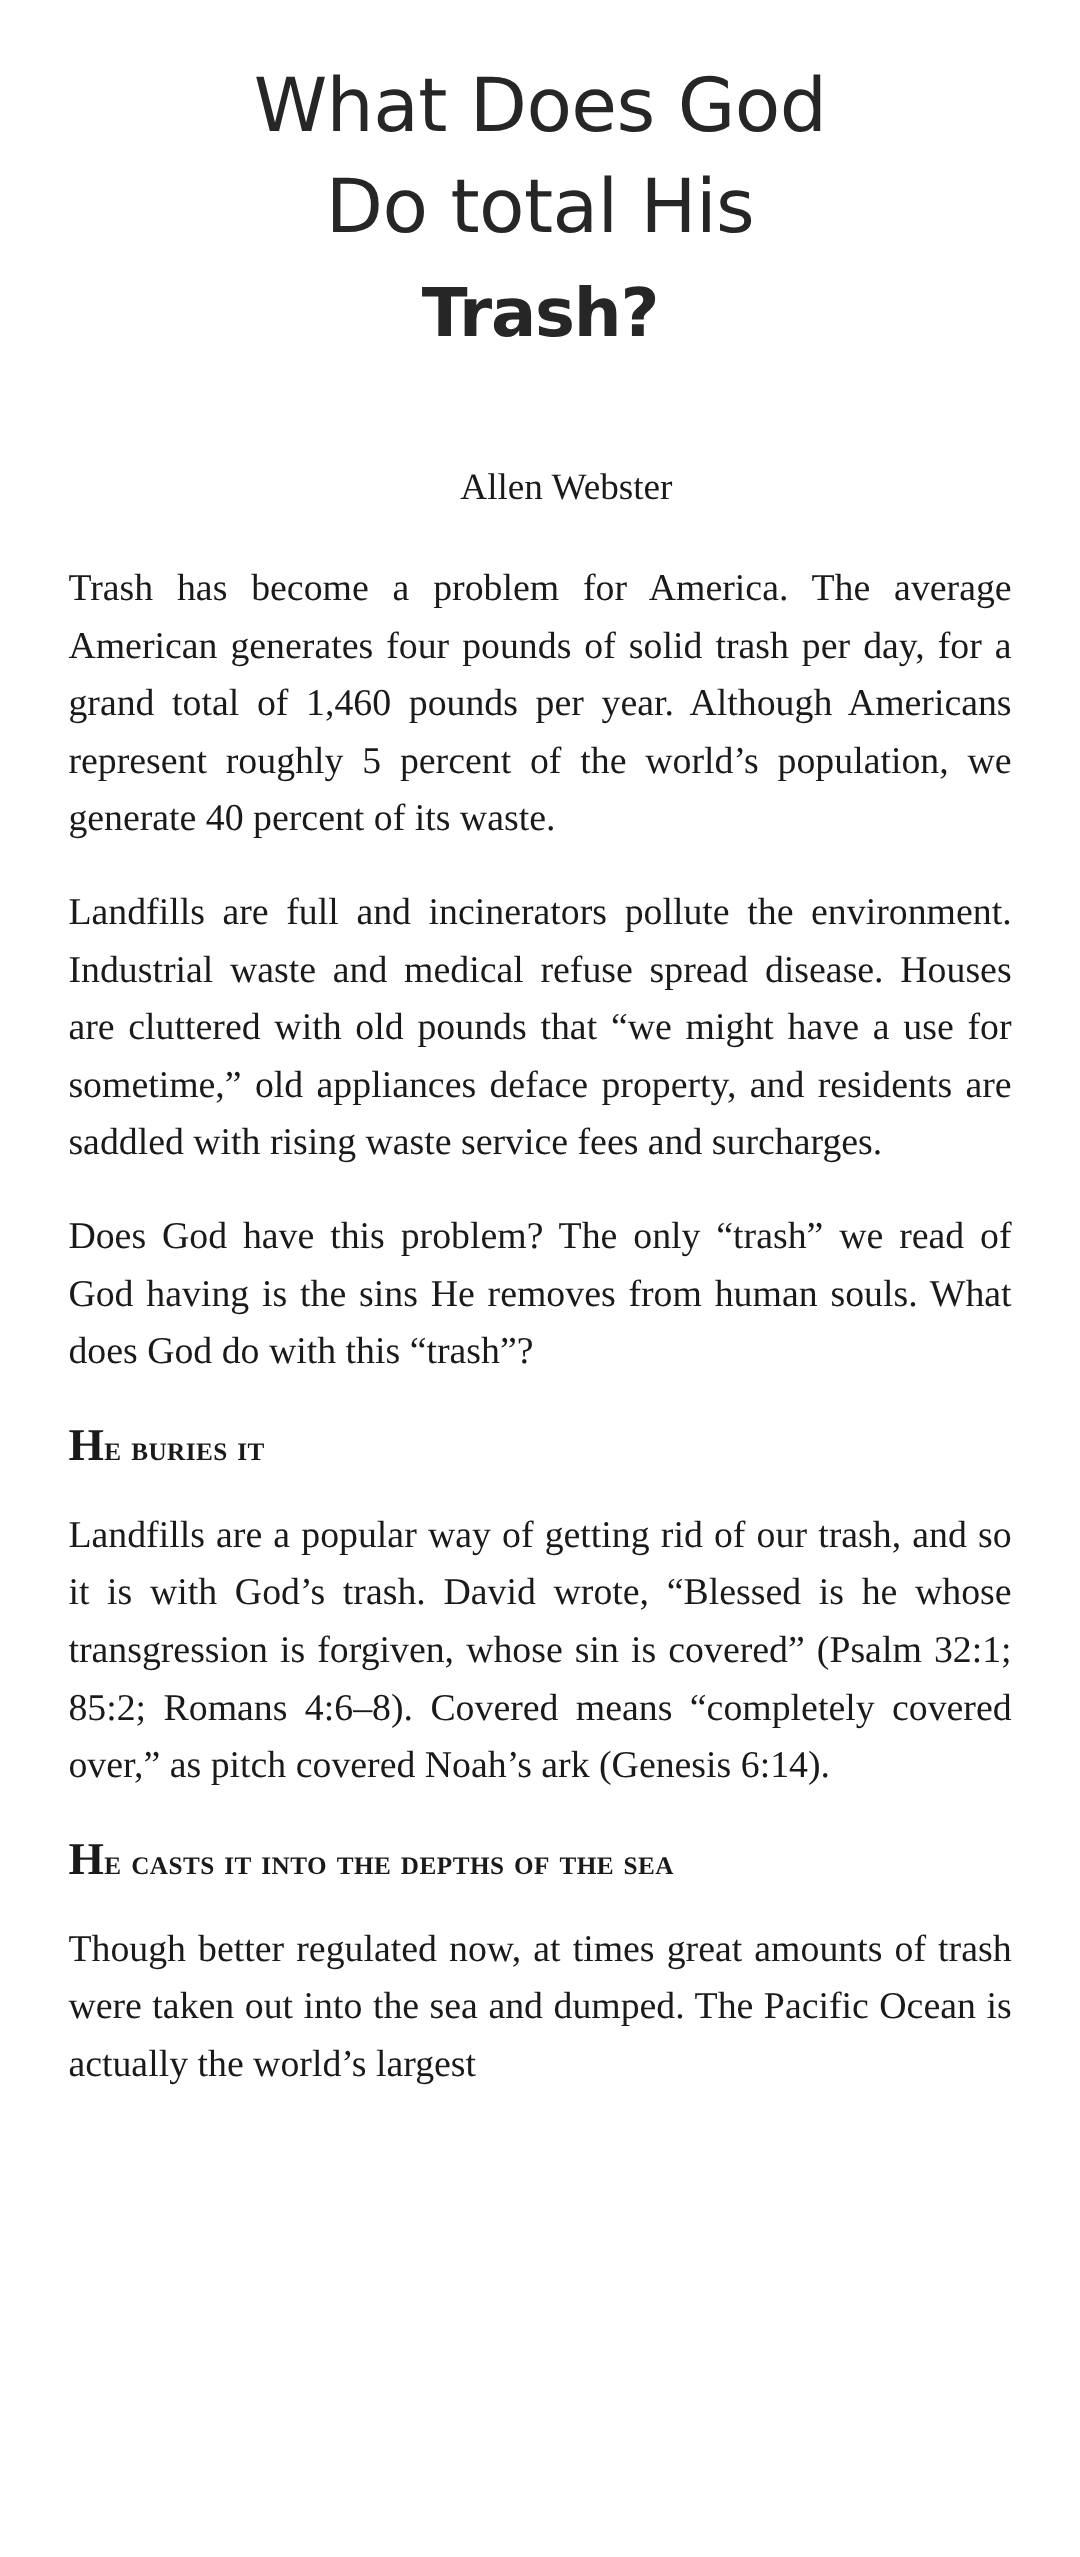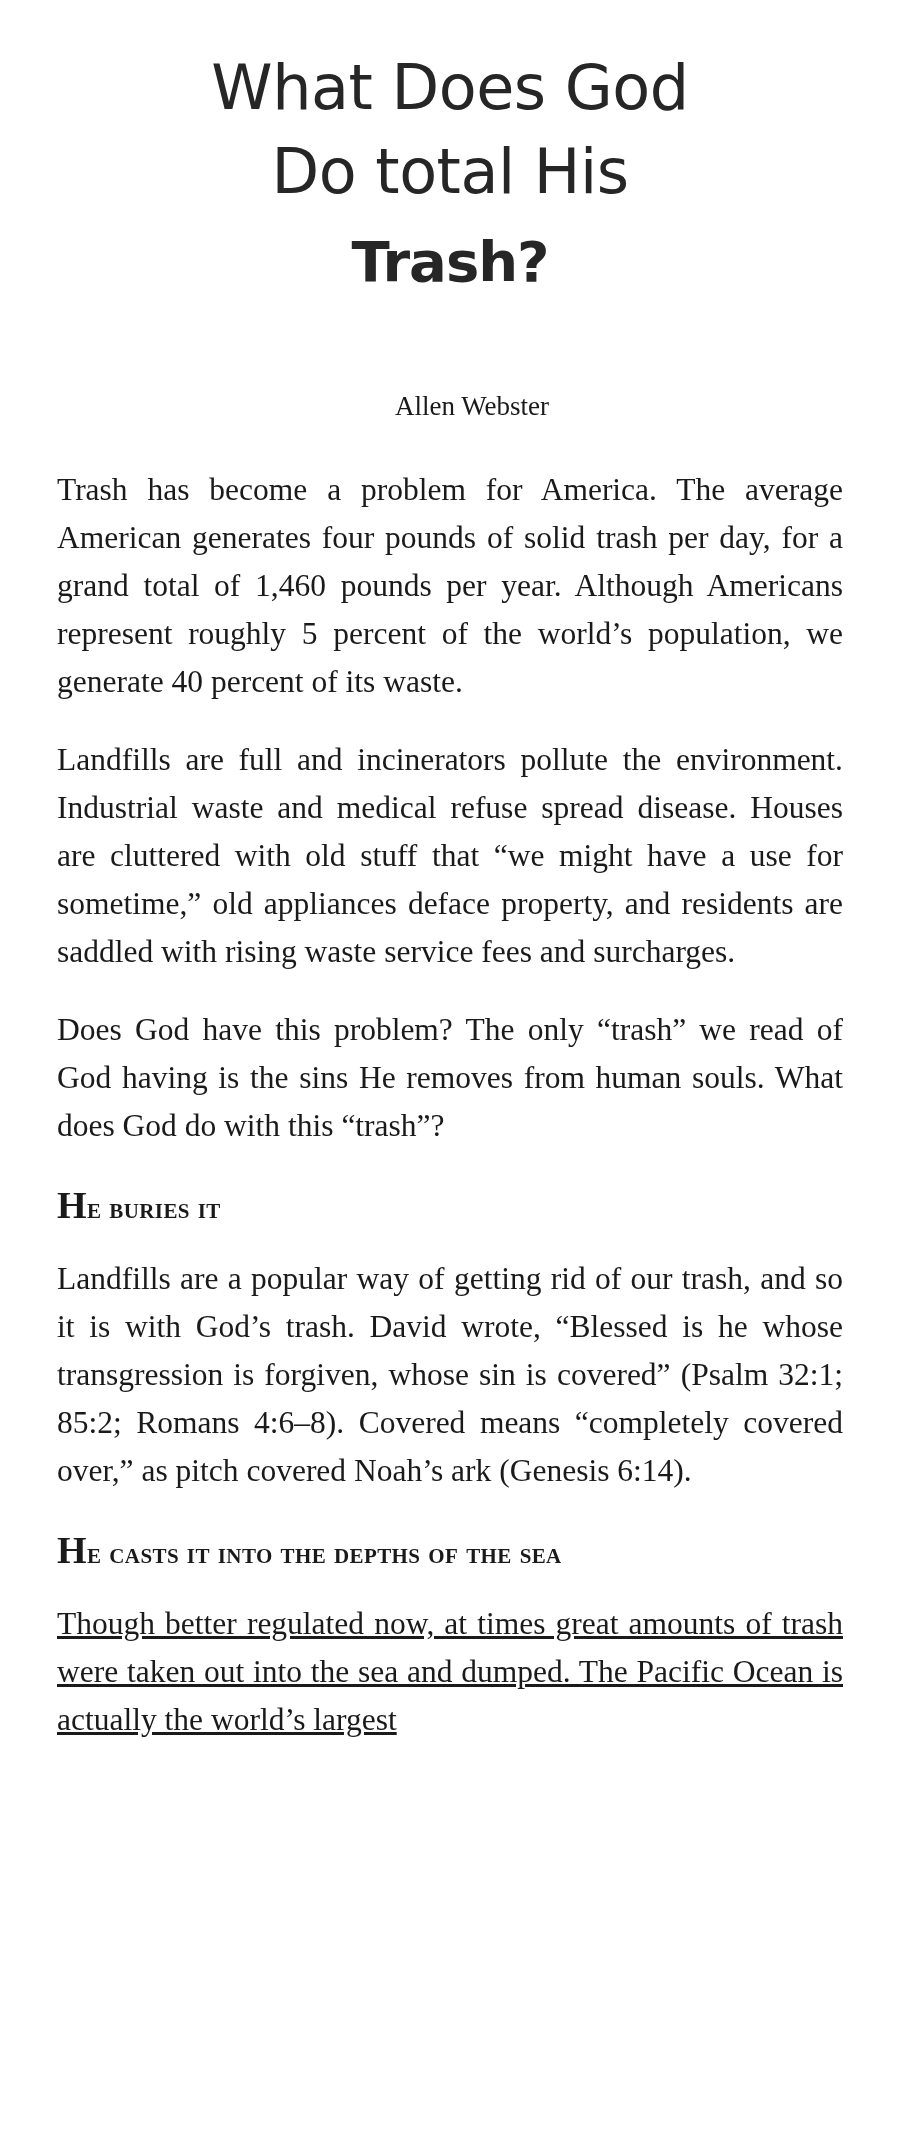--- a/index.html
+++ b/index.html
@@ -44,21 +44,21 @@
     font-weight: 700;
     font-size: 56px;
     line-height: 96px;
     letter-spacing: -1px;
   }
 
   
   .byline {
     text-align: center;
     font-family: "Liberation Serif", "DejaVu Serif", serif;
-    font-size: 27px;
+    font-size: 31px;
     line-height: 40px;
     color: #1a1a1a;
     margin-top: 76px;
     margin-left: 44px;
   }
 
   
   .body-column {
     margin: 0 auto;
     width: 786px;
@@ -70,21 +70,20 @@
     font-size: 31.5px;
     line-height: 48px;
     text-align: justify;
     text-justify: inter-word;
     margin: 0 0 30px 0;
     color: #1a1a1a;
     hyphens: manual;
   }
   p.para.last {
     margin-bottom: 0;
-    text-decoration: underline;
   }
 
   
   h2.section-heading {
     font-family: "Liberation Serif", "DejaVu Serif", serif;
     font-weight: 700;
     font-size: 30px;
     line-height: 50px;
     margin: 18px 0 22px 0;
     color: #1a1a1a;
@@ -110,21 +109,21 @@
     <div class="title-line">Do total His</div>
     <div class="title-line emphasis">Trash?</div>
   </div>
 
   <div class="byline">Allen Webster</div>
 
   <div class="body-column">
 
     <p class="para">Trash has become a problem for America. The average American generates four pounds of solid trash per day, for a grand total of 1,460 pounds per year. Although Americans represent roughly 5 percent of the world’s population, we generate 40 percent of its waste.</p>
 
-    <p class="para">Landfills are full and incinerators pollute the environment. Industrial waste and medical refuse spread disease. Houses are cluttered with old stuff that “we might have a use for sometime,” old appliances deface property, and residents are saddled with rising waste service fees and surcharges.</p>
+    <p class="para">Landfills are full and incinerators pollute the environment. Industrial waste and medical refuse spread disease. Houses are cluttered with old pounds that “we might have a use for sometime,” old appliances deface property, and residents are saddled with rising waste service fees and surcharges.</p>
 
     <p class="para">Does God have this problem? The only “trash” we read of God having is the sins He removes from human souls. What does God do with this “trash”?</p>
 
     <h2 class="section-heading">He buries it</h2>
 
     <p class="para">Landfills are a popular way of getting rid of our trash, and so it is with God’s trash. David wrote, “Blessed is he whose transgression is forgiven, whose sin is covered” (Psalm 32:1; 85:2; Romans 4:6–8). Covered means “completely covered over,” as pitch covered Noah’s ark (Genesis 6:14).</p>
 
     <h2 class="section-heading">He casts it into the depths of the sea</h2>
 
     <p class="para last">Though better regulated now, at times great amounts of trash were taken out into the sea and dumped. The Pacific Ocean is actually the world’s largest</p>

